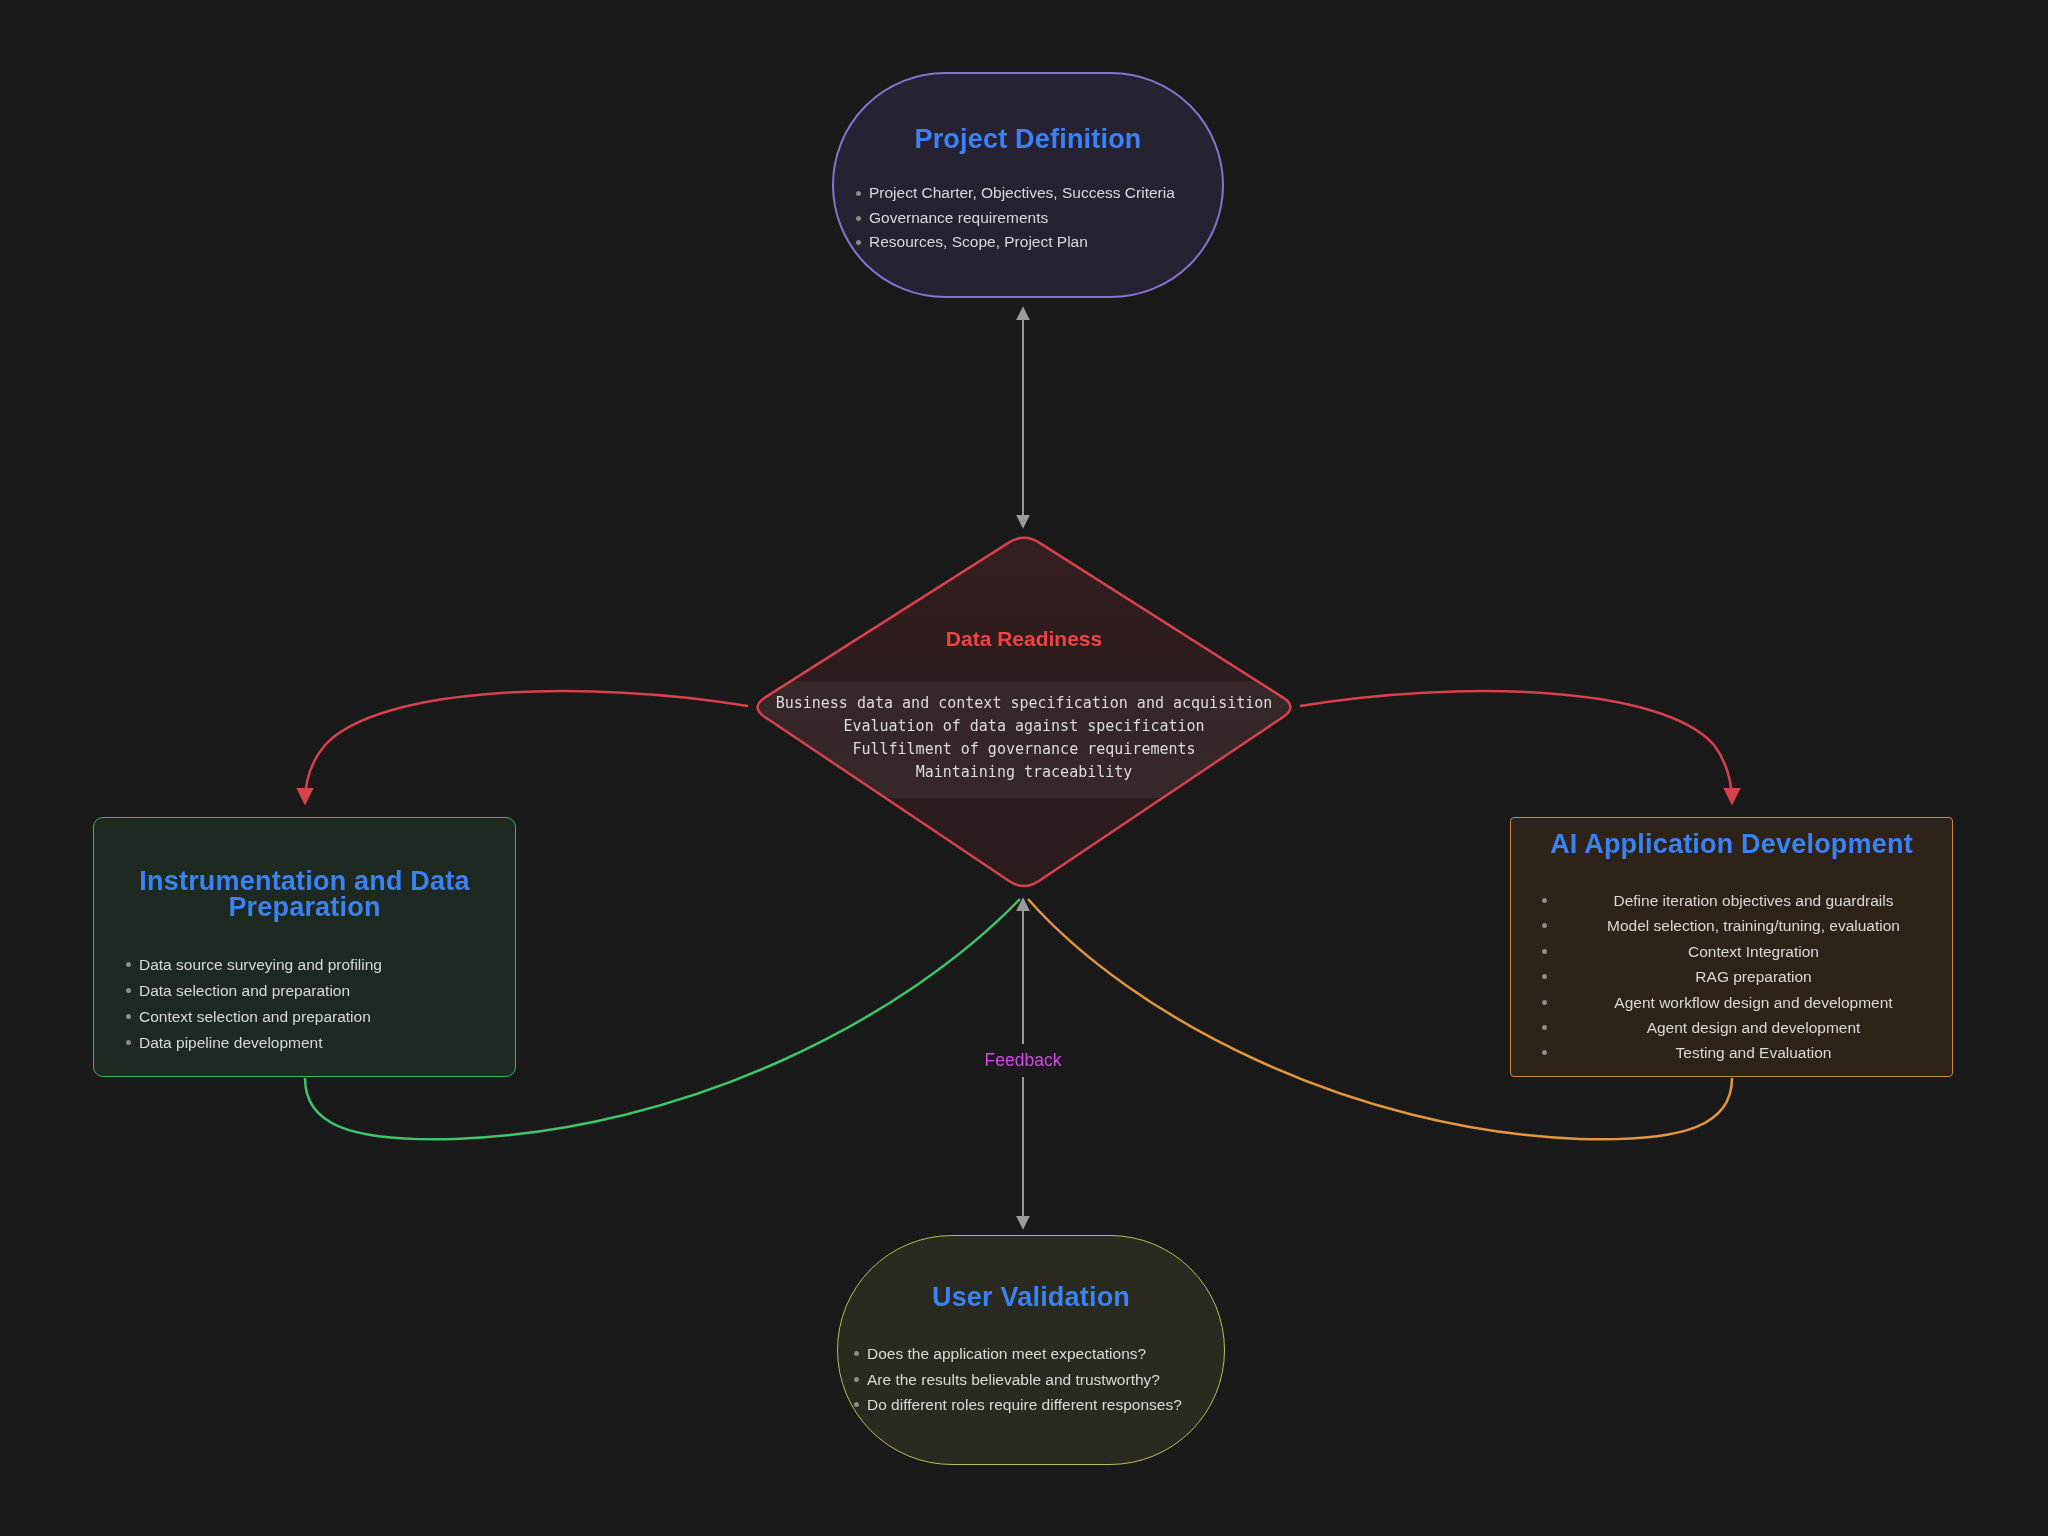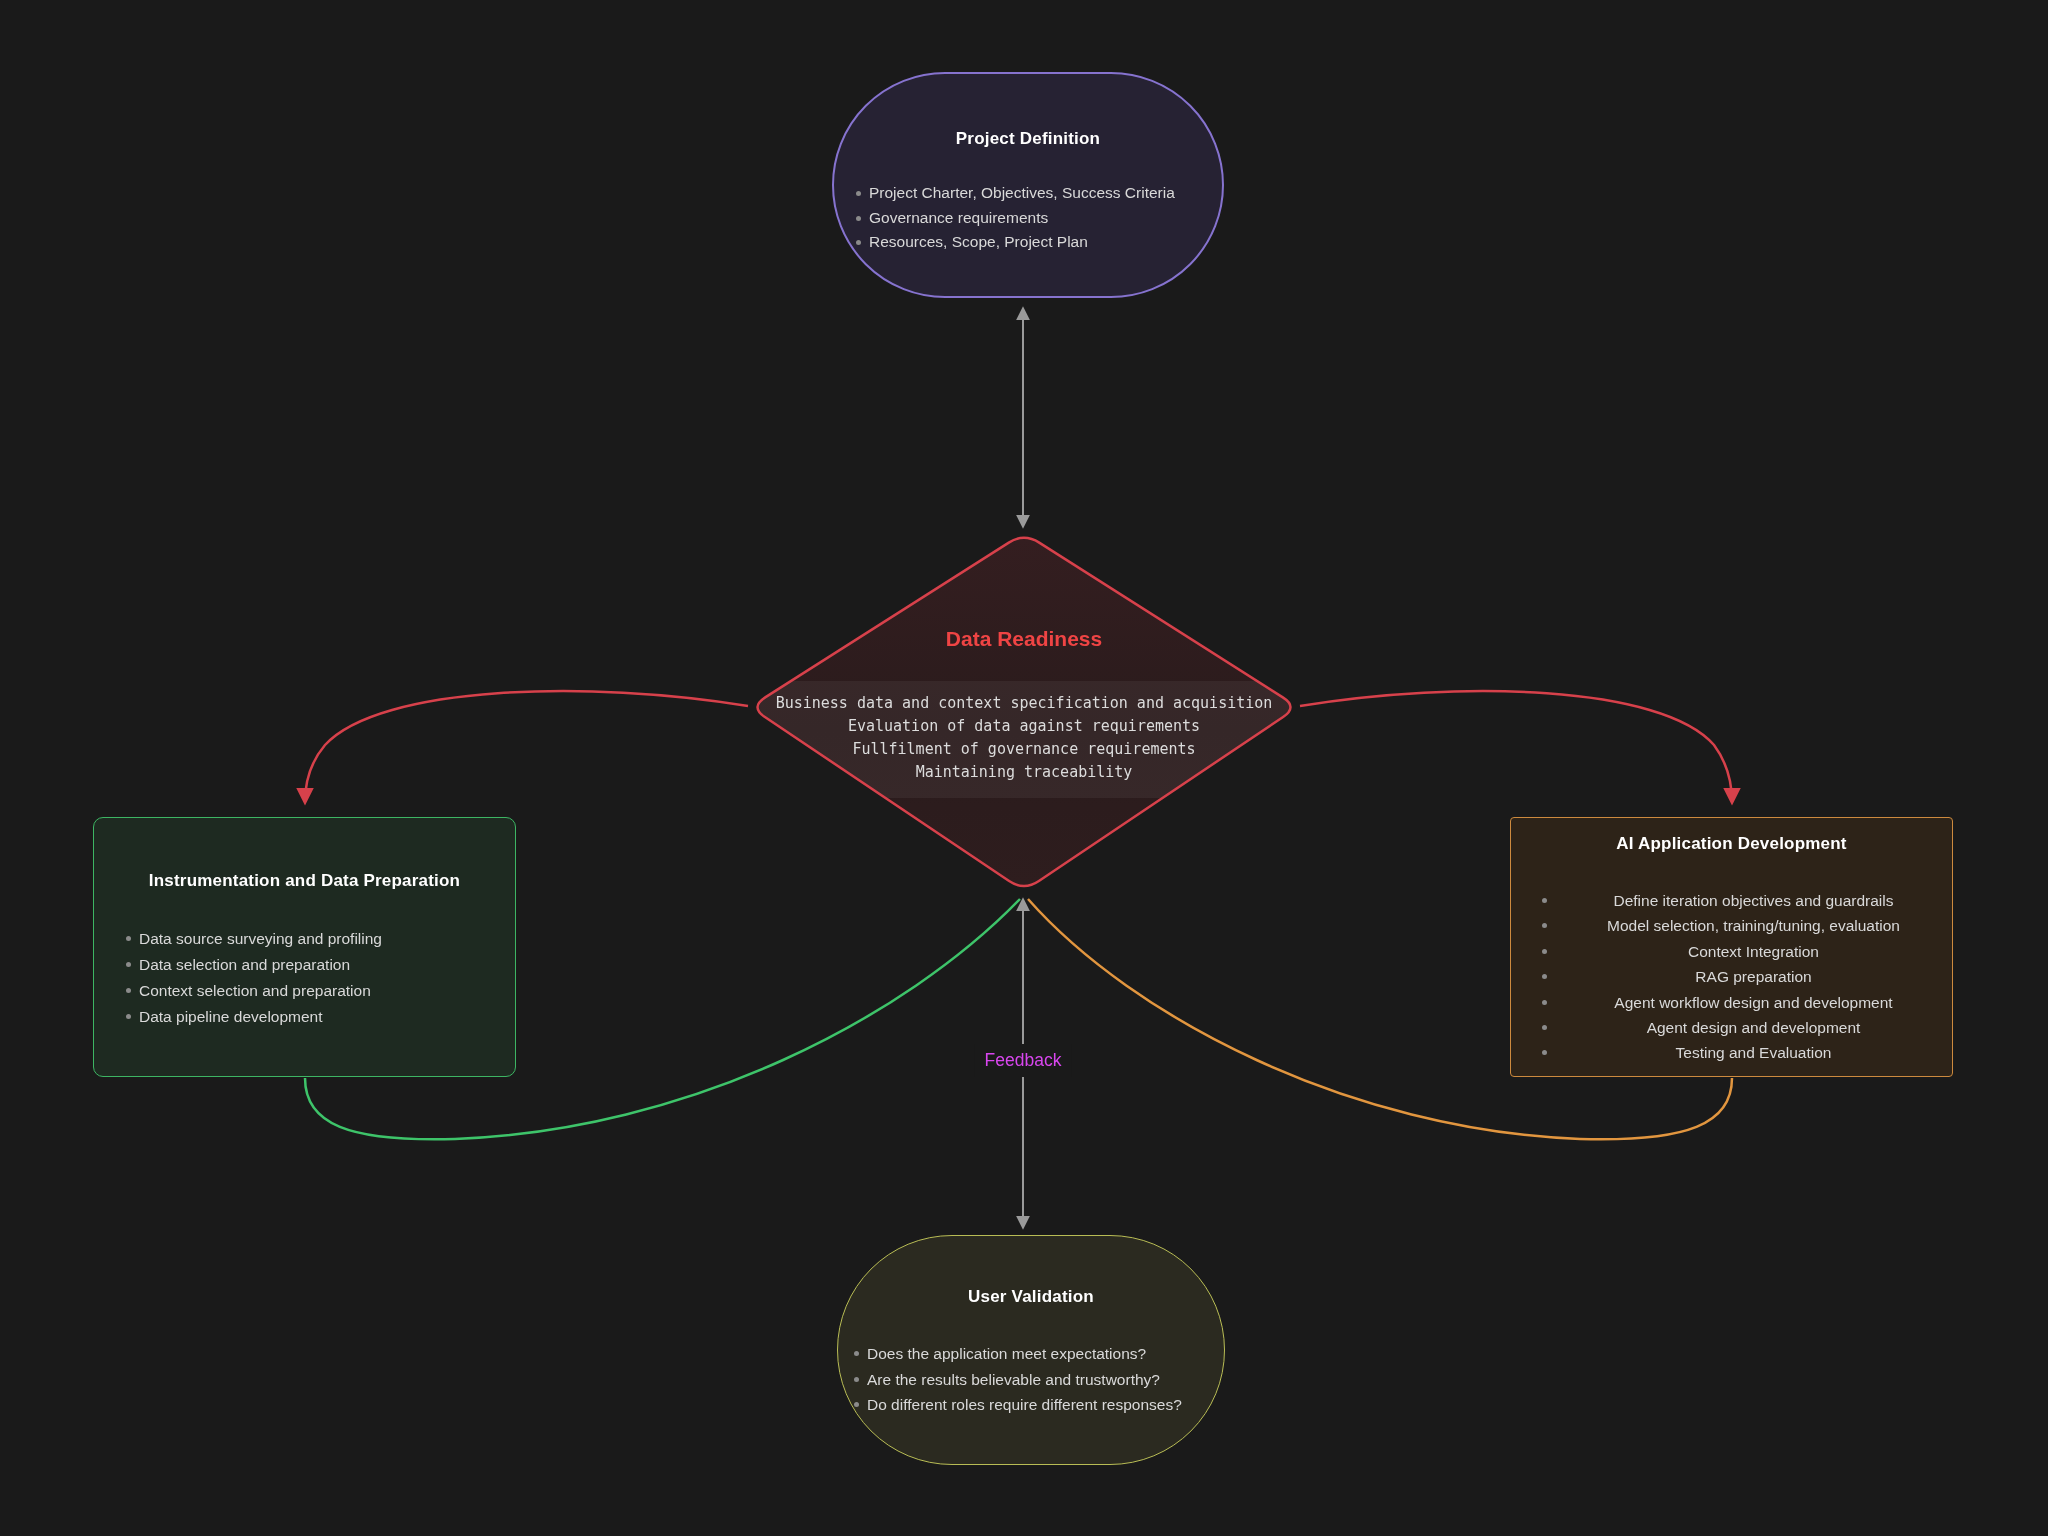--- a/index.html
+++ b/index.html
@@ -5,22 +5,22 @@
   html,body{margin:0;padding:0;}
   body{
     width:2048px;height:1536px;position:relative;overflow:hidden;
     background:var(--background,#1a1a1a);
     font-family:"Liberation Sans", sans-serif;
   }
   svg.wires{position:absolute;left:0;top:0;width:2048px;height:1536px;}
 
   .node{position:absolute;box-sizing:border-box;}
   .node .title{
-    text-align:center;font-weight:700;font-size:17px;line-height:26px;
-    color:#ffffff;letter-spacing:.2px;
+    text-align:center;font-weight:700;font-size:27px;line-height:26px;
+    color:#3b82f6;letter-spacing:.2px;
   }
   .node ul{list-style:none;padding:0;margin:0;}
   .node li{
     position:relative;padding-left:13px;
     font-size:15.5px;line-height:25.5px;color:#d9d9d9;
   }
   .node li .dot{
     position:absolute;left:0;top:10px;width:5px;height:5px;border-radius:50%;
     background:#8b8b8b;
   }
@@ -121,21 +121,21 @@
 
       <li><span class="dot"></span><span>Resources, Scope, Project Plan</span></li>
     </ul>
 </div>
 
 <div id="diamond-title">Data Readiness</div>
 <div id="diamond-list">
 
     <div>Business data and context specification and acquisition</div>
 
-    <div>Evaluation of data against requirements</div>
+    <div>Evaluation of data against specification</div>
 
     <div>Fullfilment of governance requirements</div>
 
     <div>Maintaining traceability</div>
   </div>
 
 <div class="node" id="node-instr">
   <div class="title">Instrumentation and Data Preparation</div>
   <ul>
 

